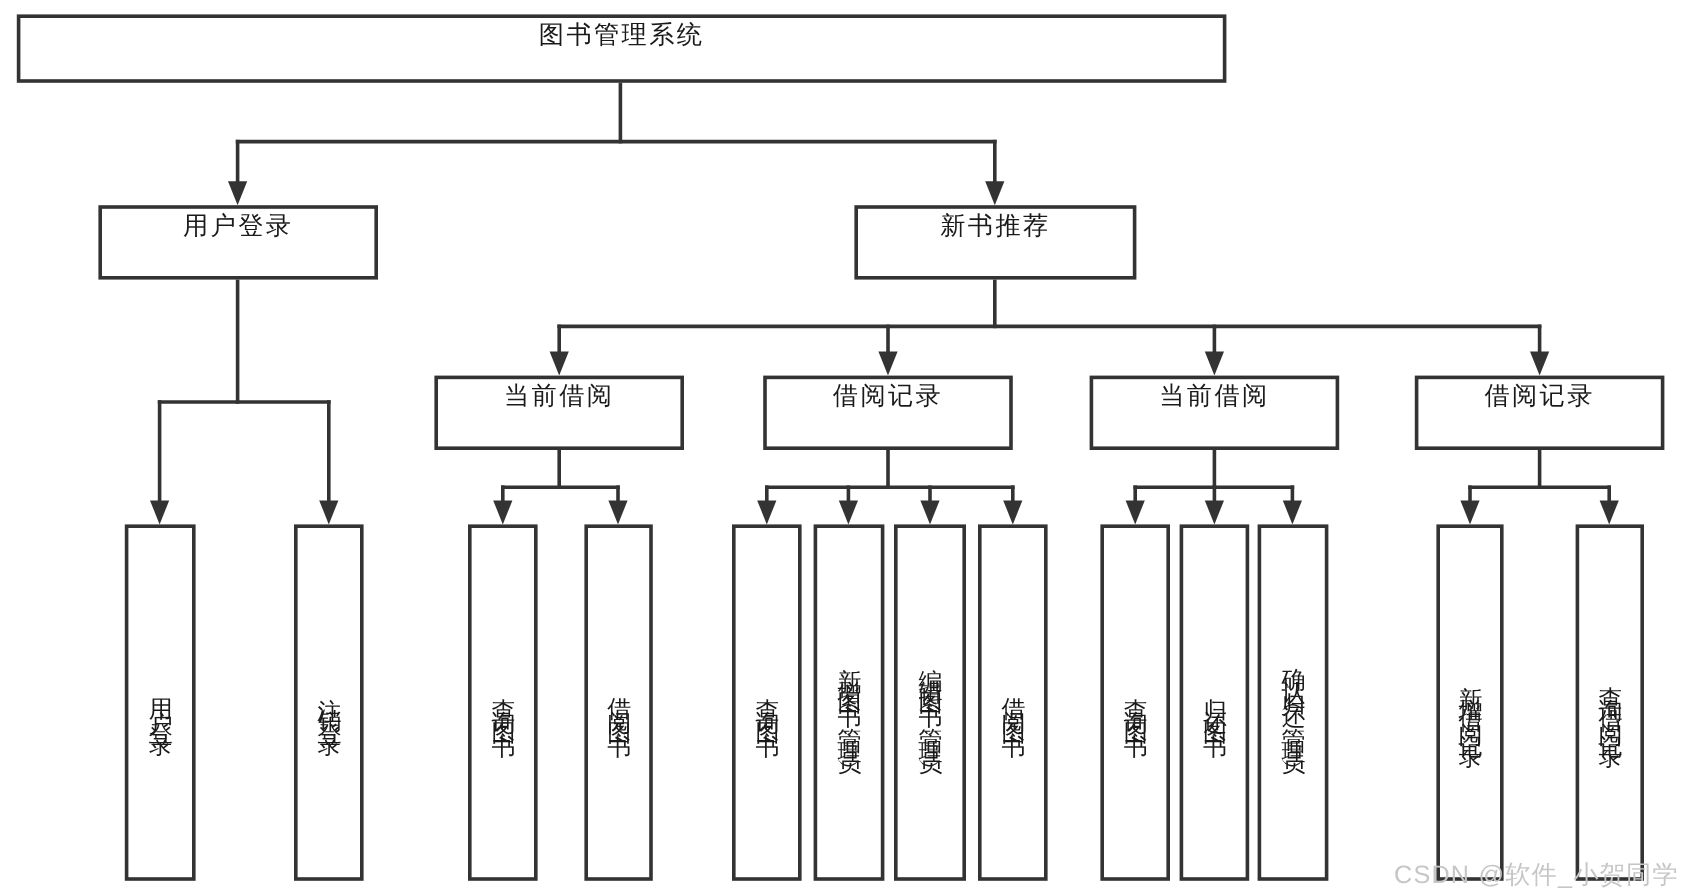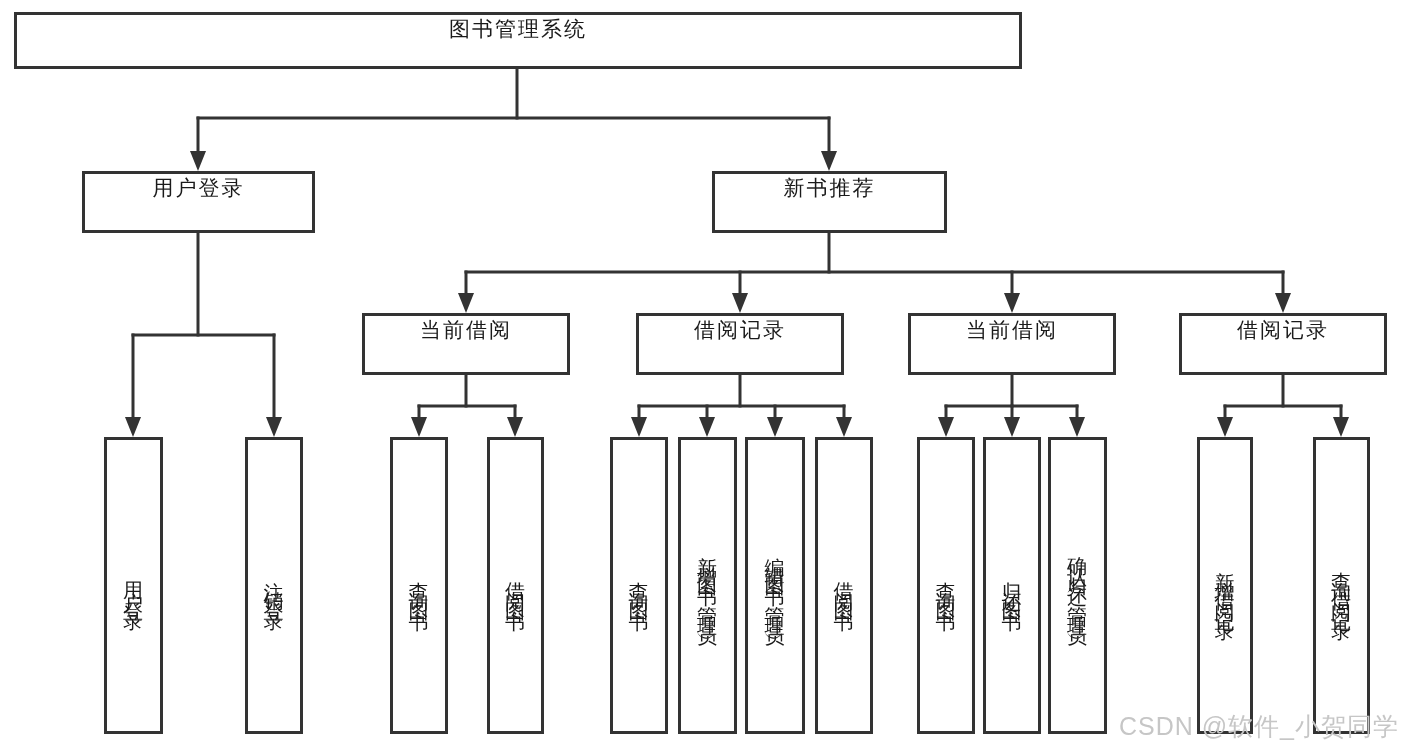--- a/index.html
+++ b/index.html
@@ -64,21 +64,21 @@
     letter-spacing: 10px;
     line-height: 1;
     white-space: nowrap;
   }
   .watermark {
     position: absolute;
     right: 6px;
     bottom: 4px;
     z-index: 2;
     color: #c6c6c6;
-    font-size: 25px;
+    font-size: 21px;
     letter-spacing: 1px;
     white-space: nowrap;
   }
 </style>
 </head>
 <body>
 
 <div id="canvas">
 
   <svg id="connectors" viewBox="0 0 1405 747" xmlns="http://www.w3.org/2000/svg">

